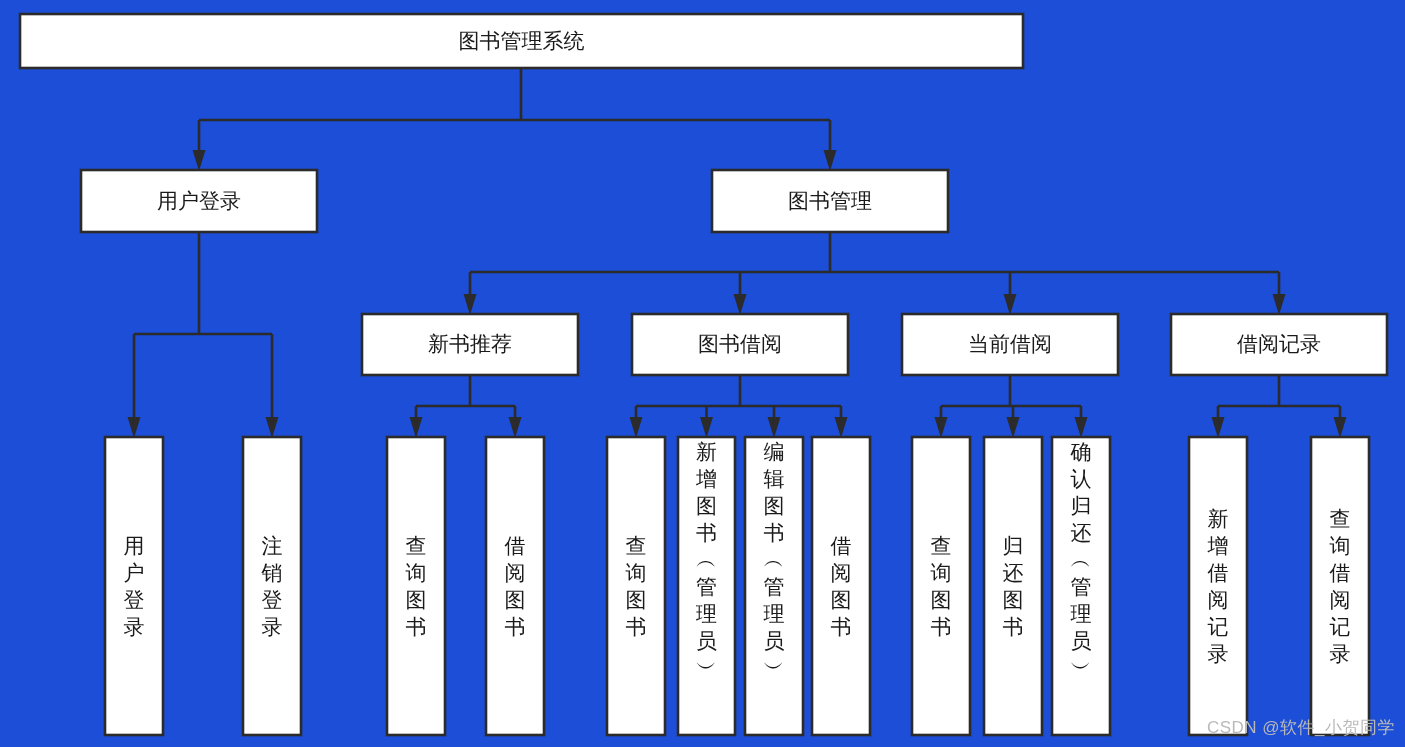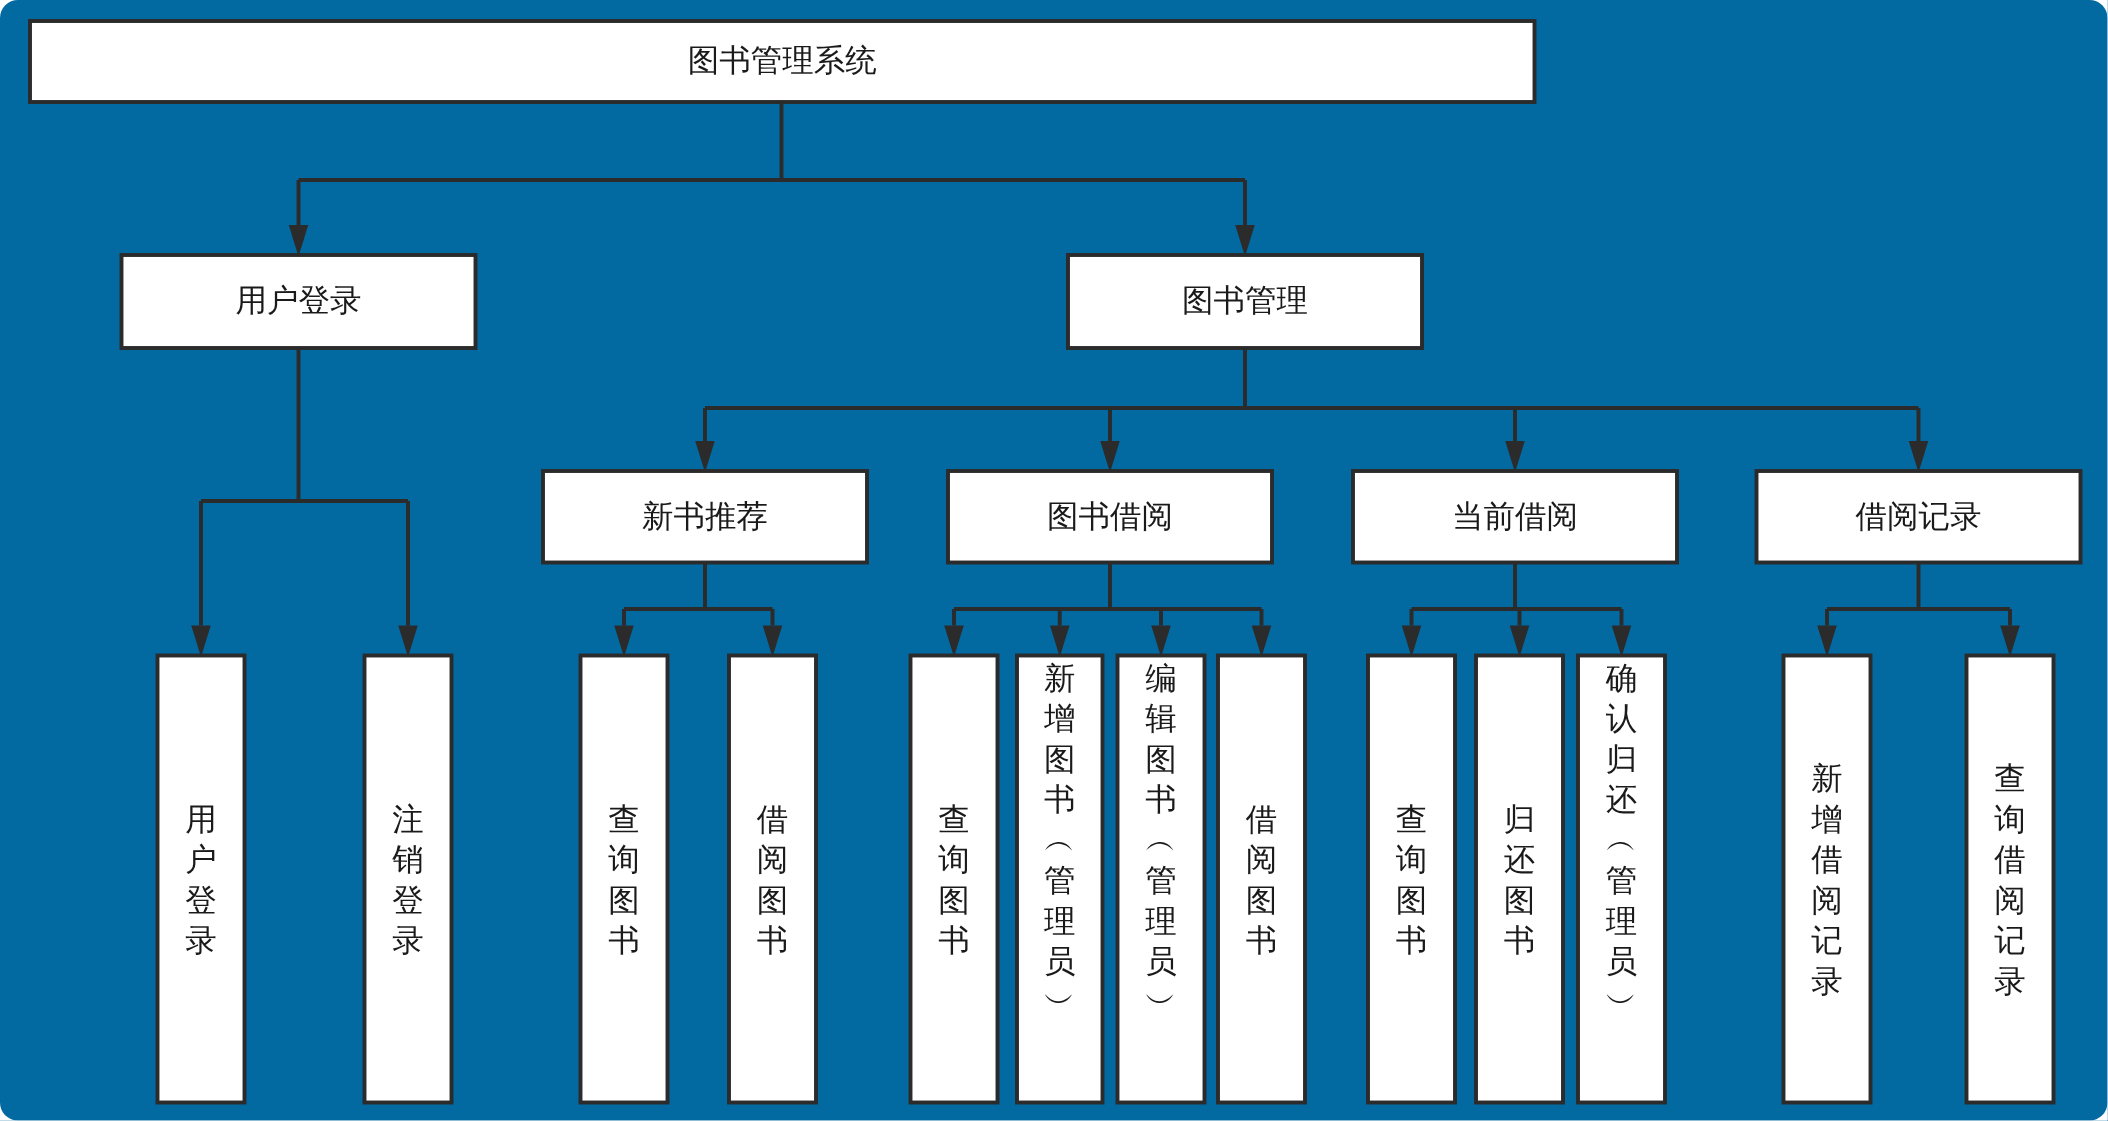--- a/index.html
+++ b/index.html
@@ -10,22 +10,21 @@
   body {
     width: 1405px;
     height: 747px;
     font-family: "Liberation Sans", "DejaVu Sans", sans-serif;
     overflow: hidden;
   }
   #diagram-root {
     position: relative;
     width: 1405px;
     height: 747px;
-    background: #0369a1;
-    border-radius: 12px;
+    background: #1d4ed8;
   }
   svg#flow-svg {
     position: absolute;
     left: 0;
     top: 0;
     width: 1405px;
     height: 747px;
     display: block;
   }
   .node-rect {
@@ -257,14 +256,15 @@
           <rect class="node-rect" x="1189" y="437" width="58" height="298"></rect>
           <text class="node-label-v" x="1218" y="526.06"><tspan x="1218" dy="0">新</tspan><tspan x="1218" dy="27">增</tspan><tspan x="1218" dy="27">借</tspan><tspan x="1218" dy="27">阅</tspan><tspan x="1218" dy="27">记</tspan><tspan x="1218" dy="27">录</tspan></text>
         </g>
         <g>
           <rect class="node-rect" x="1311" y="437" width="58" height="298"></rect>
           <text class="node-label-v" x="1340" y="526.06"><tspan x="1340" dy="0">查</tspan><tspan x="1340" dy="27">询</tspan><tspan x="1340" dy="27">借</tspan><tspan x="1340" dy="27">阅</tspan><tspan x="1340" dy="27">记</tspan><tspan x="1340" dy="27">录</tspan></text>
         </g>
       </g>
   </svg>
 
+  <div class="watermark">CSDN @软件_小贺同学</div>
 
 </div>
 
 </body></html>

